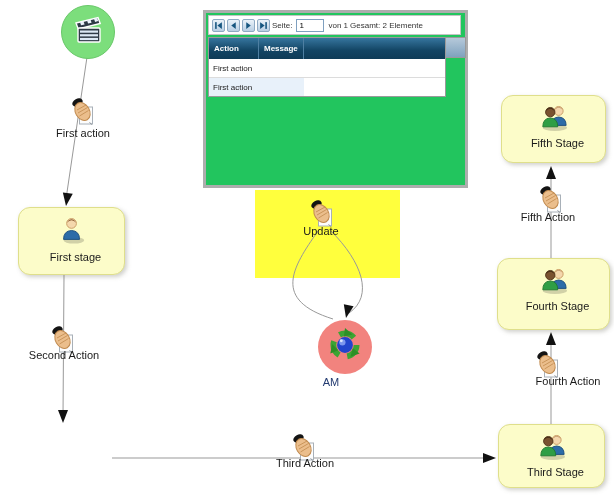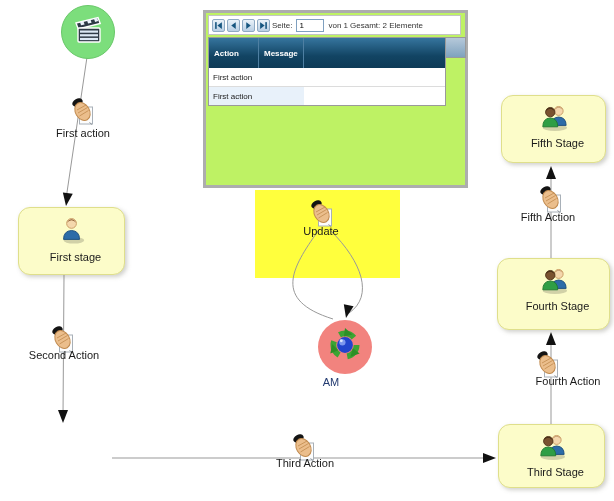--- a/index.html
+++ b/index.html
@@ -24,21 +24,21 @@
   .circle-node{position:absolute;border-radius:50%;display:flex;align-items:center;justify-content:center;z-index:3;}
   #start-node{left:61px;top:5px;width:52px;height:52px;background:var(--start-fill);border:1px solid #69C869;}
   #am-node{left:318px;top:320px;width:54px;height:54px;background:var(--am-fill);}
   .float-label{position:absolute;font-size:11px;text-align:center;white-space:nowrap;transform:translateX(-50%);z-index:4;}
   #am-label{color:var(--am-label);}
   .hand-node{position:absolute;width:24px;height:30px;z-index:4;}
   #highlight-rect{position:absolute;left:255px;top:190px;width:145px;height:88px;background:var(--highlight-rect);z-index:1;}
   #connector-layer{position:absolute;left:0;top:0;z-index:2;pointer-events:none;}
   
   #grid-panel{
-    position:absolute;left:203px;top:10px;width:265px;height:178px;background:#bef264;
+    position:absolute;left:203px;top:10px;width:265px;height:178px;background:#22c55e;
     border:3px solid #ADADAD;box-sizing:border-box;z-index:3;
   }
   #pager{
     position:absolute;left:2px;top:2px;width:253px;height:20px;border:1px solid #C4C4C4;
     background:#fff;display:flex;align-items:center;gap:2px;padding-left:3px;box-sizing:border-box;
     font-size:8px;color:#333;
   }
   .pg-btn{
     width:13px;height:13px;border:1px solid #8FAAC4;border-radius:2px;
     background:linear-gradient(#EAF2F9,#B9CFE4);display:flex;align-items:center;justify-content:center;
@@ -48,21 +48,21 @@
   #page-input{
     width:22px;height:11px;border:1px solid #7FA0C0;font-size:8px;text-align:left;
     font-family:"Liberation Sans",sans-serif;padding:0 2px;margin:0 2px;
   }
   .pg-text{white-space:nowrap;}
   #pager-total{}
   #grid{
     position:absolute;left:2px;top:24px;width:238px;border:1px solid #9A9A9A;background:#fff;box-sizing:border-box;
   }
   #grid-header{
-    display:flex;height:30px;background:linear-gradient(#36759E,#124463 60%,#0E3B57);
+    display:flex;height:21px;background:linear-gradient(#36759E,#124463 60%,#0E3B57);
     color:#fff;font-size:8px;font-weight:bold;align-items:flex-end;
   }
   .hcell{padding-left:5px;box-sizing:border-box;border-right:1px solid #4E7FA2;height:100%;display:flex;align-items:center;}
   .hcell.c-action{width:50px;}
   .hcell.c-message{width:45px;}
   .grid-row{display:flex;height:18px;border-bottom:1px solid #DCDCDC;font-size:8px;align-items:center;background:#fff;}
   .grid-row:last-child{border-bottom:none;}
   .rcell{padding-left:4px;box-sizing:border-box;height:100%;display:flex;align-items:center;white-space:nowrap;}
   .rcell.c-action{width:50px;}
   .rcell.c-message{width:45px;}

